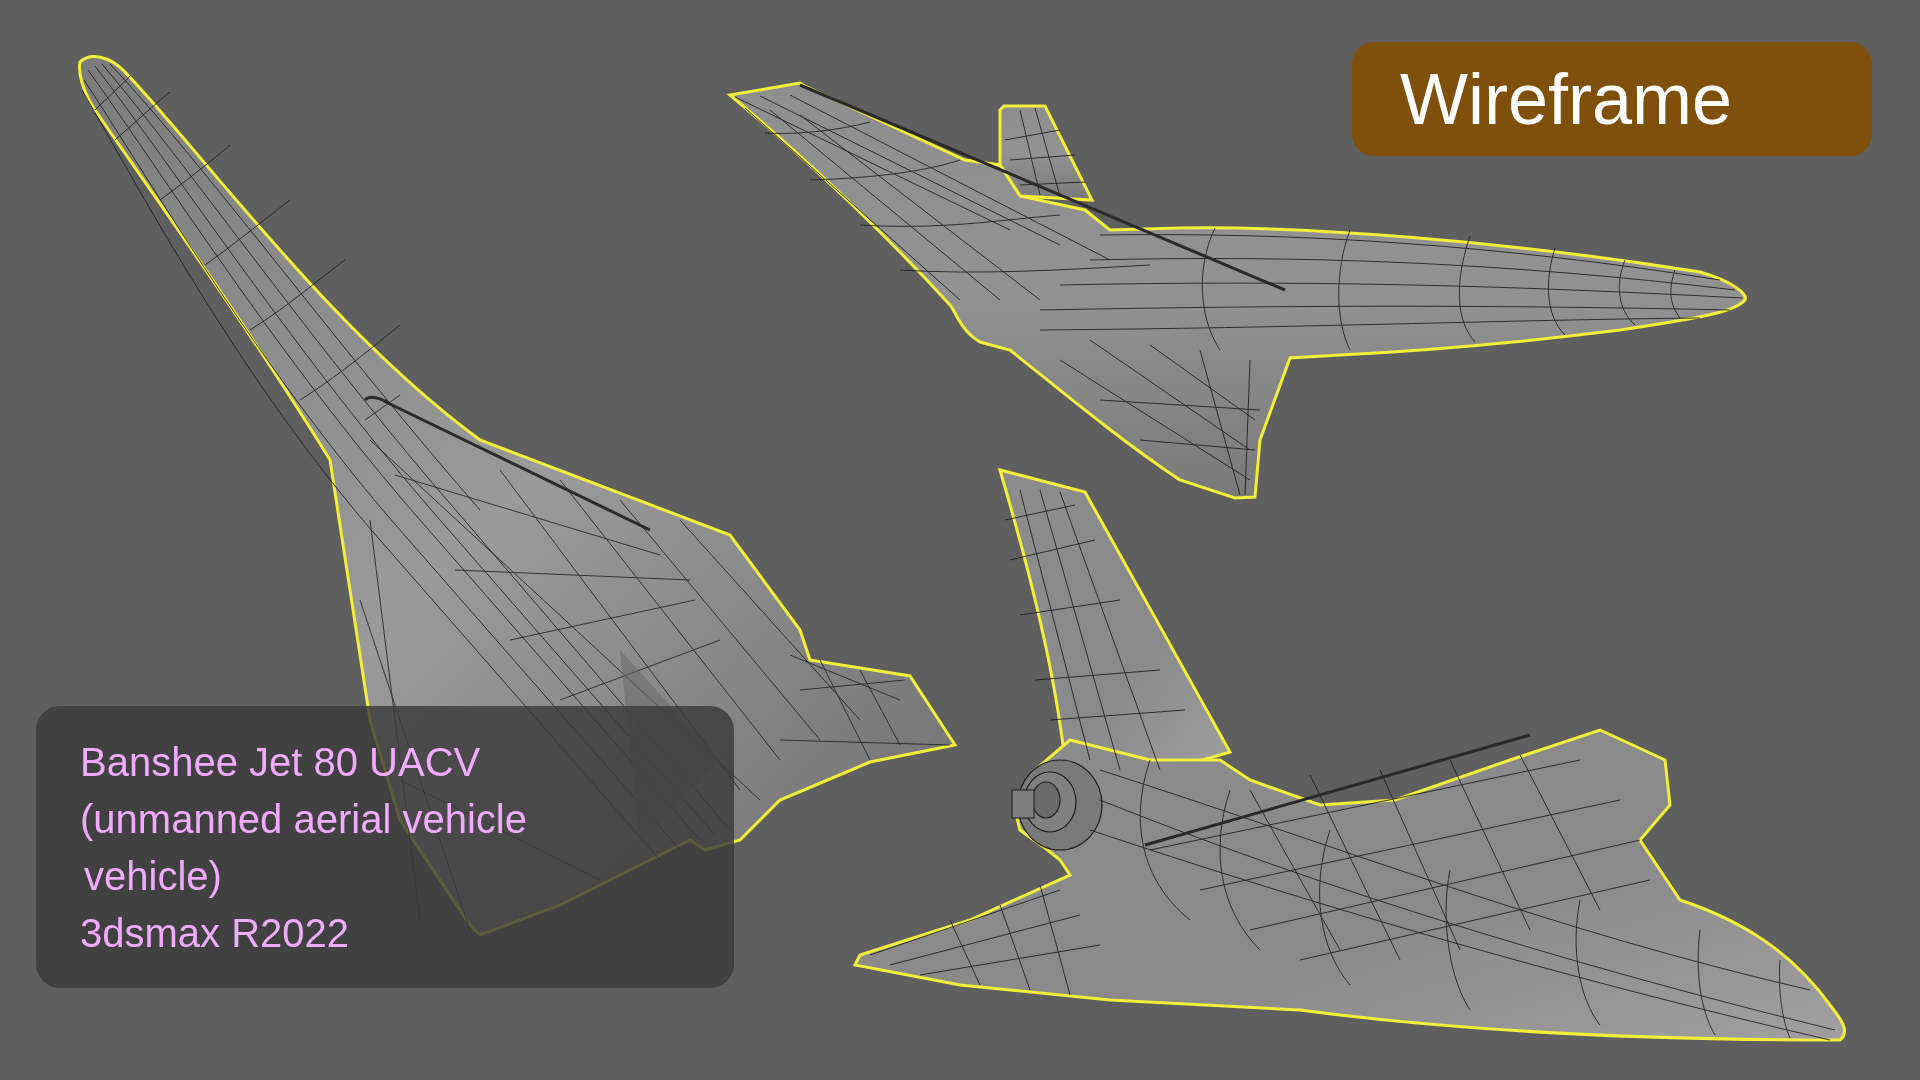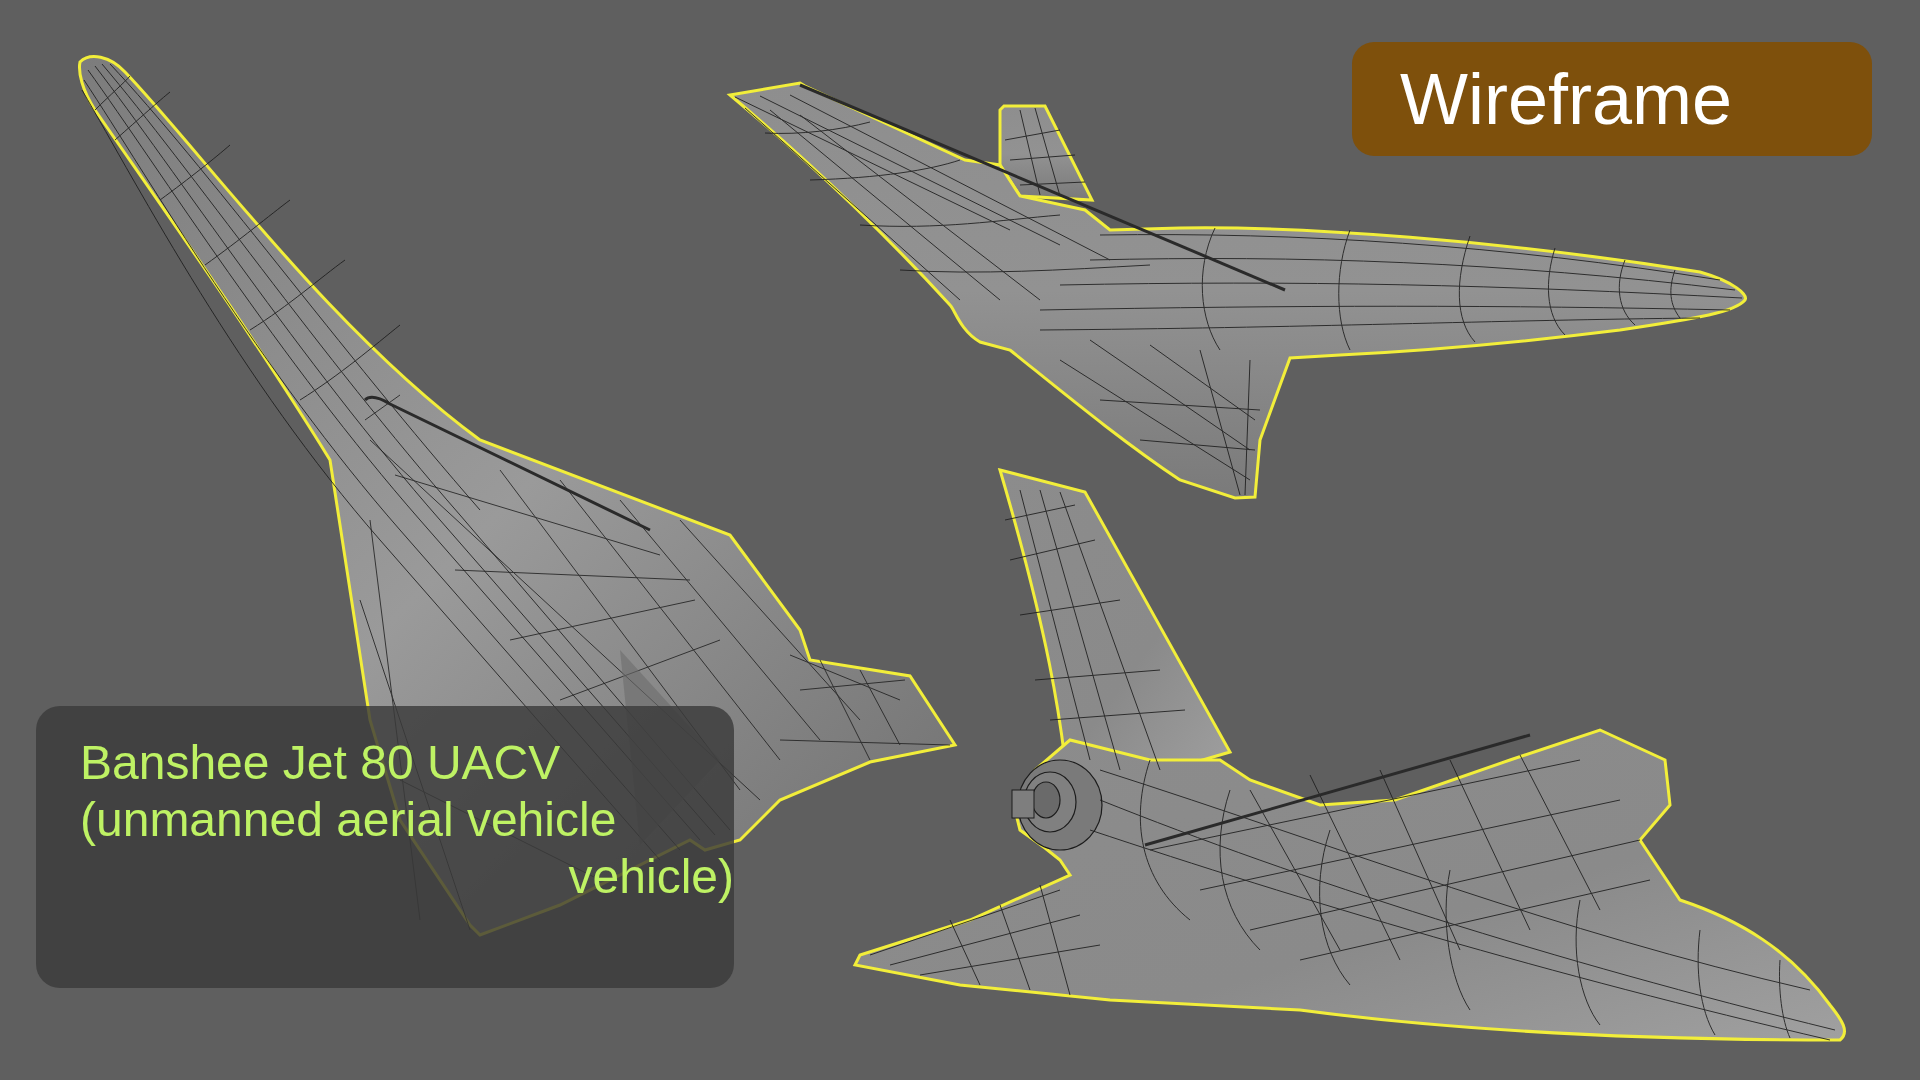--- a/index.html
+++ b/index.html
@@ -40,26 +40,26 @@
     .caption-box {
       position: absolute;
       left: 36px;
       top: 706px;
       width: 698px;
       height: 282px;
       background: rgba(58, 58, 58, 0.82);
       border-radius: 24px;
       box-sizing: border-box;
       padding: 28px 0 0 44px;
-      color: #bef264;
-      font-size: 48px;
+      color: #f0abfc;
+      font-size: 40px;
       line-height: 57px;
     }
     .caption-line { display: block; white-space: nowrap; }
-    .caption-line.indent { padding-left: 4px; text-align: right; }
+    .caption-line.indent { padding-left: 4px; }
   </style>
 </head>
 <body>
 
 <div class="stage">
 
   <svg class="scene" viewBox="0 0 1920 1080" xmlns="http://www.w3.org/2000/svg">
     <defs>
       <linearGradient id="bodyGradA" x1="0" y1="0" x2="1" y2="1">
         <stop offset="0" stop-color="#7c7c7c"></stop>
@@ -233,15 +233,16 @@
   </svg>
 
   <div class="mode-badge">
     <span>Wireframe</span>
   </div>
 
   <div class="caption-box">
     <span class="caption-line">Banshee Jet 80 UACV</span>
     <span class="caption-line">(unmanned aerial vehicle</span>
     <span class="caption-line indent">vehicle)</span>
+    <span class="caption-line">3dsmax R2022</span>
   </div>
 
 </div>
 
 </body></html>

